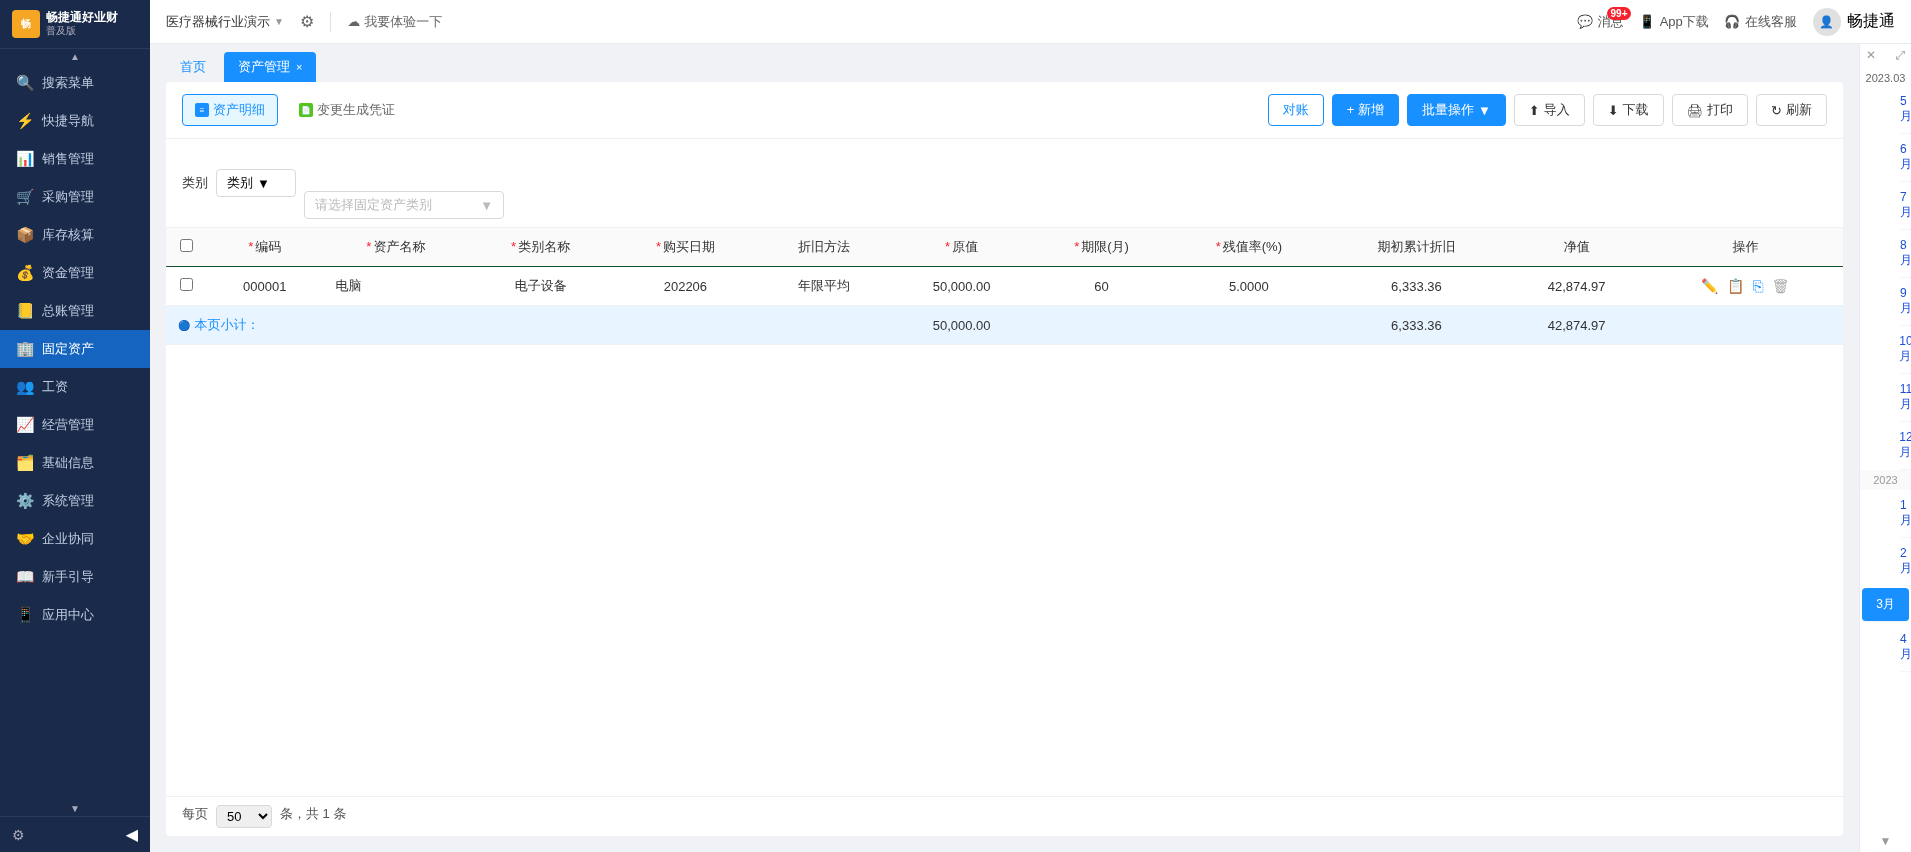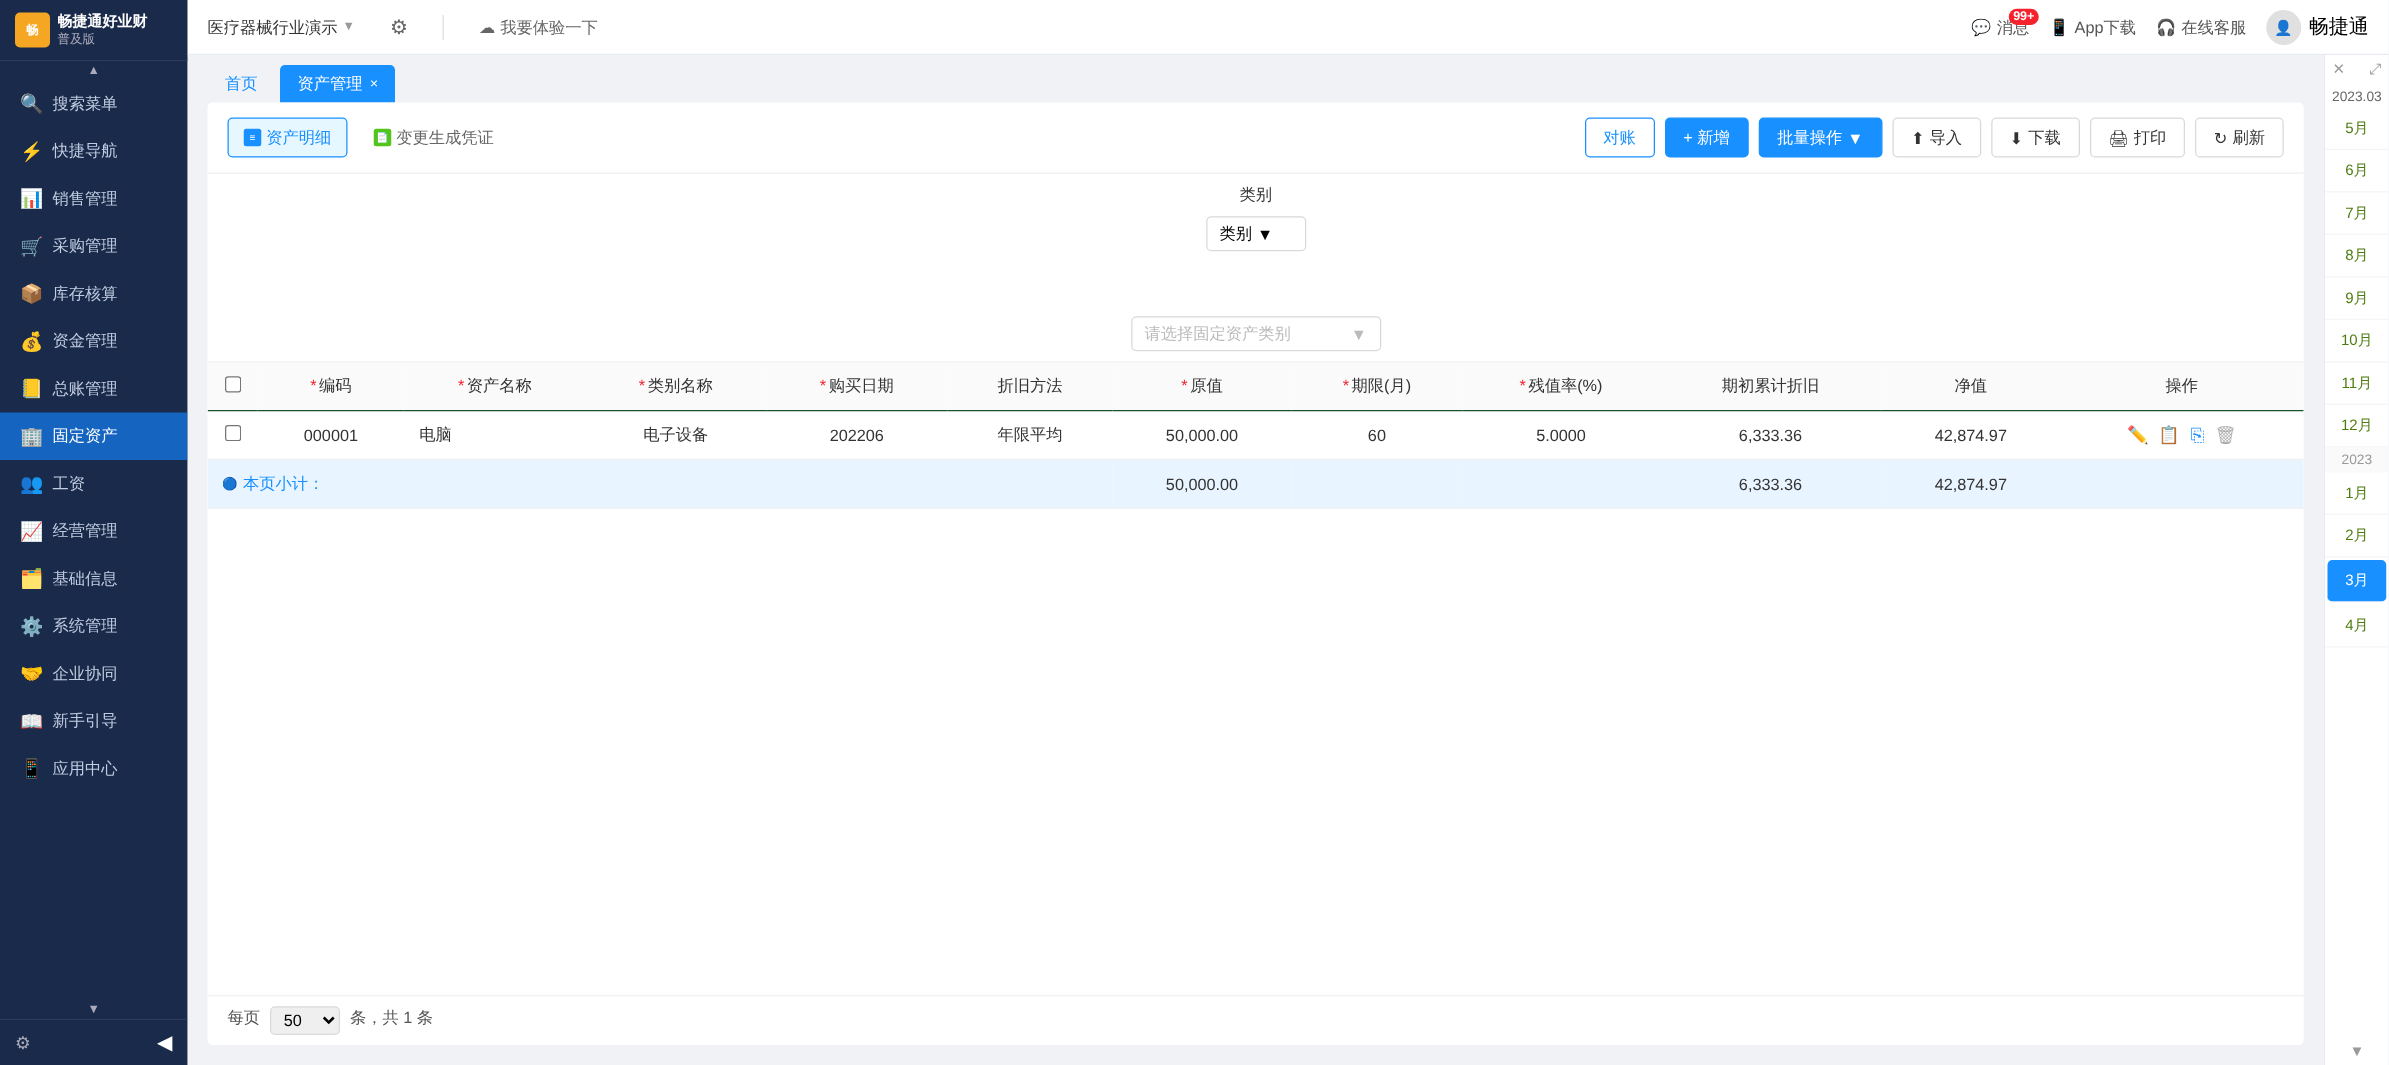--- a/index.html
+++ b/index.html
@@ -67,21 +67,21 @@
     }
 
     
     #topbar {
       height: 44px;
       background: #fff;
       display: flex;
       align-items: center;
       padding: 0 16px;
       border-bottom: 1px solid #e8ecf0;
-      gap: 24px;
+      gap: 12px;
     }
     #topbar-company {
       display: flex; align-items: center; gap: 4px;
       font-size: 13px; color: #333; cursor: pointer;
     }
     #topbar-company-arrow { color: #999; font-size: 10px; }
     #topbar-settings { font-size: 16px; color: #666; cursor: pointer; margin-left: 4px; }
     #topbar-divider { width: 1px; height: 20px; background: #e0e0e0; margin: 0 4px; }
     #topbar-experience {
       display: flex; align-items: center; gap: 4px;
@@ -234,21 +234,20 @@
       color: #fff;
     }
 
     
     #filter-row {
       display: flex;
       align-items: center;
       padding: 8px 16px;
       gap: 8px;
       border-bottom: 1px solid #f0f0f0;
-      flex-direction: column;
     }
     .filter-label { font-size: 13px; color: #333; }
     .filter-select {
       display: flex; align-items: center; gap: 4px;
       border: 1px solid #d9d9d9;
       border-radius: 4px;
       padding: 4px 10px;
       font-size: 13px;
       cursor: pointer;
       background: #fff;
@@ -322,23 +321,24 @@
       overflow: hidden;
     }
     #calendar-scroll {
       flex: 1; overflow-y: auto;
     }
     #calendar-scroll::-webkit-scrollbar { width: 3px; }
     .cal-month {
       display: flex; align-items: center; justify-content: center;
       padding: 8px 4px;
       font-size: 12px;
-      color: #4d7c0f;
+      color: #1d4ed8;
       cursor: pointer;
       border-bottom: 1px solid #f5f5f5;
+      margin-left: 41px;
     }
     .cal-month.current {
       background: #1890ff;
       color: #fff;
       border-radius: 4px;
       margin: 2px;
     }
     .cal-year-header {
       font-size: 11px; color: #999;
       text-align: center;

